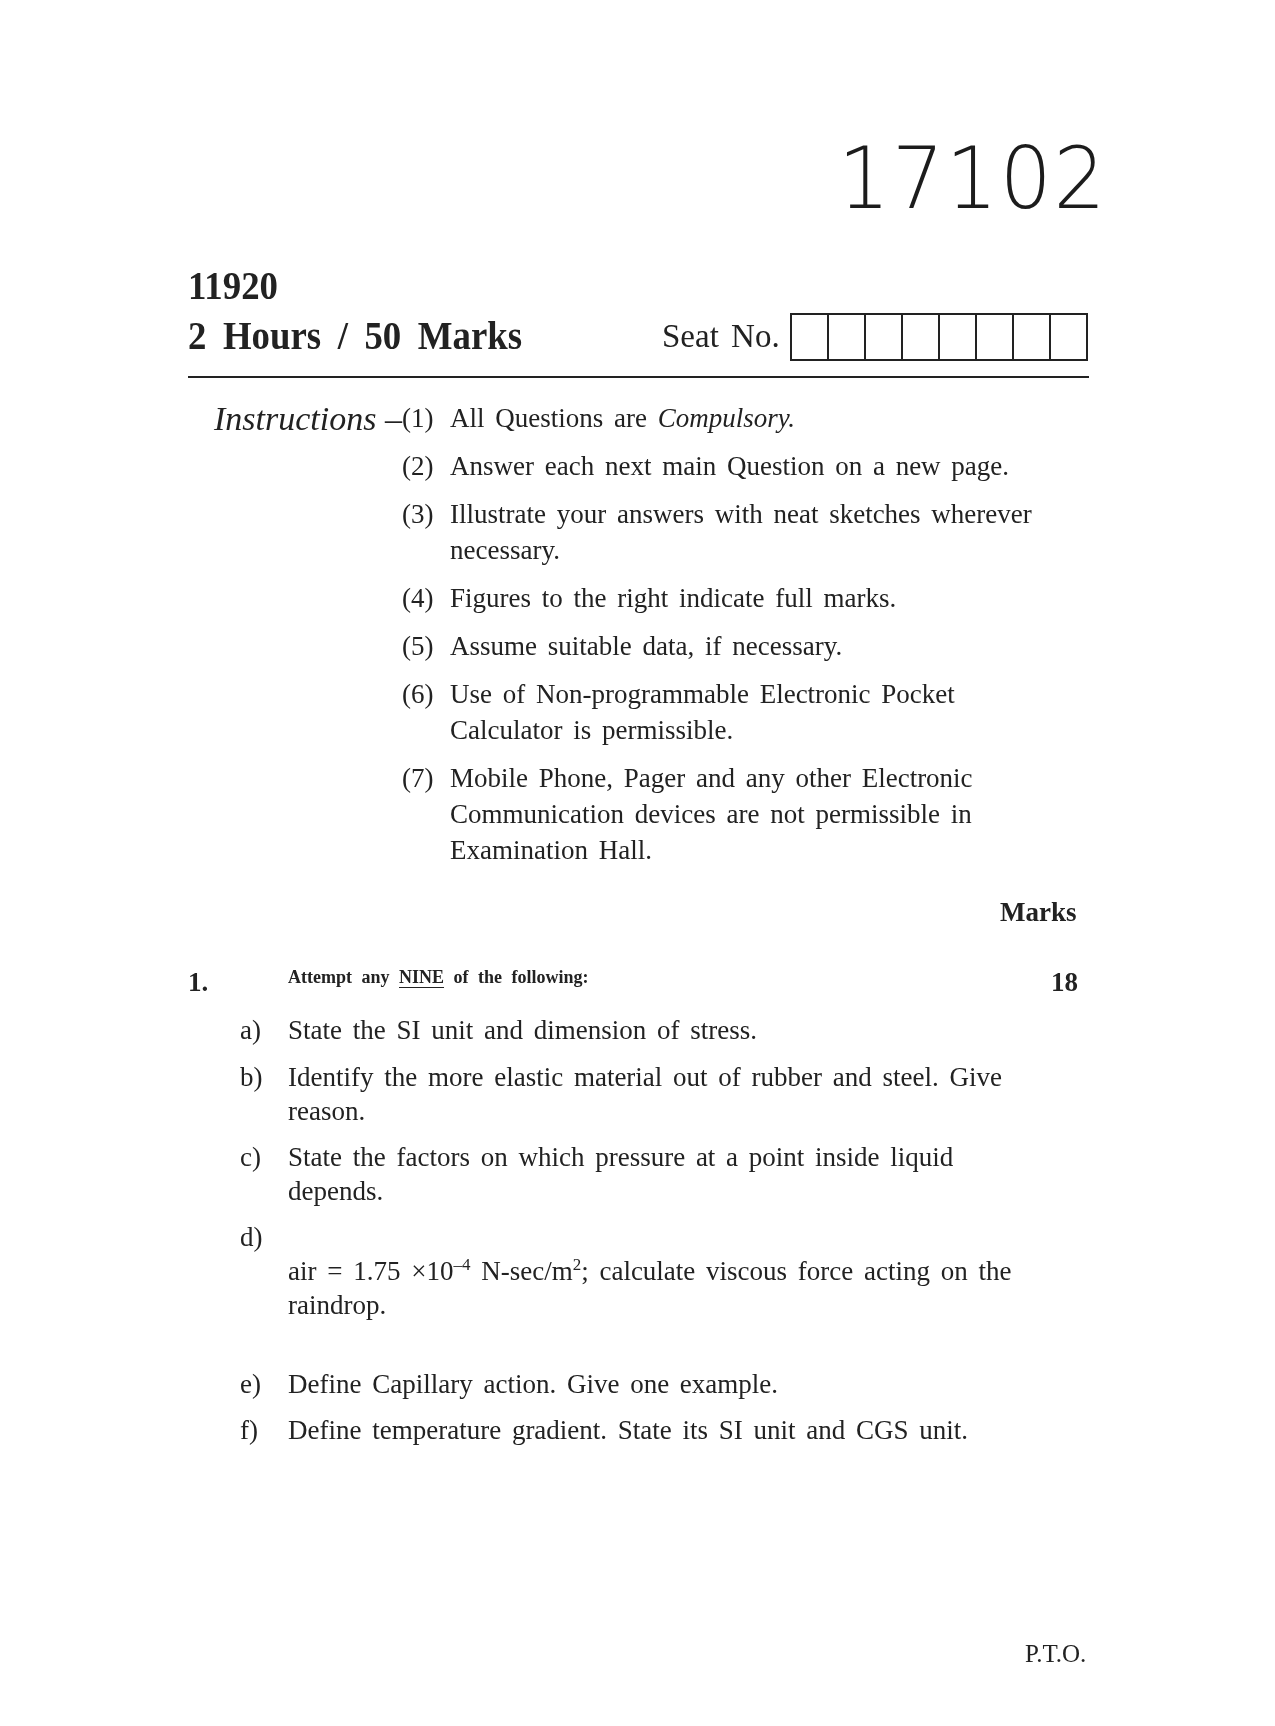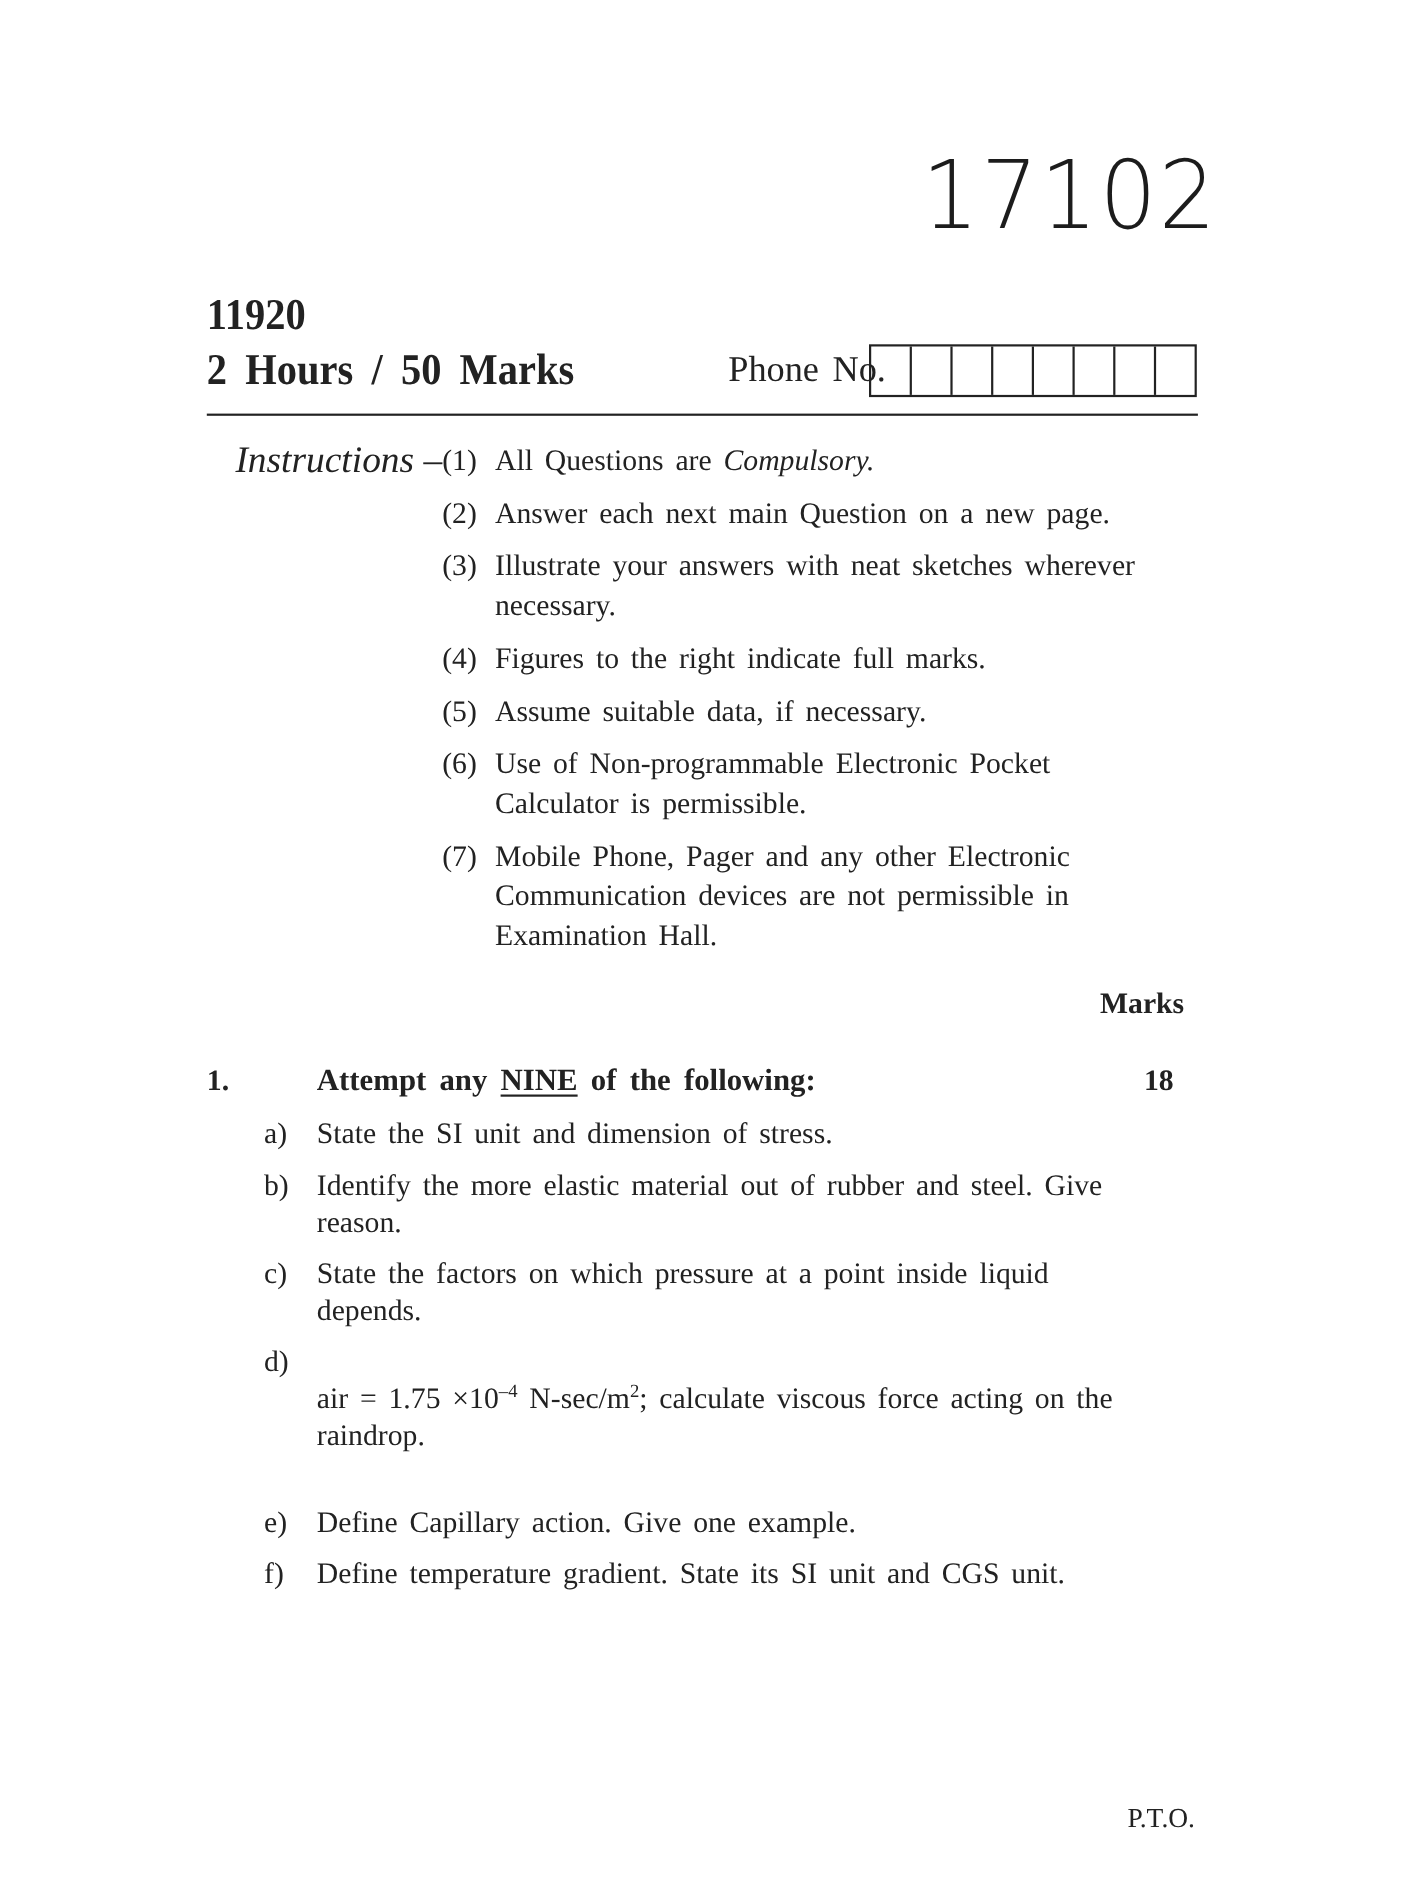--- a/index.html
+++ b/index.html
@@ -13,36 +13,36 @@
   .seatbox { left:790px; top:313px; width:298px; height:48px; border:2px solid #222; display:flex; box-sizing:border-box; }
   .seatbox .cell { flex:1; border-right:2px solid #222; }
   .seatbox .cell:last-child { border-right:none; }
   .rule { left:188px; top:376px; width:901px; height:2px; background:#222; }
   .instr-lbl { left:214px; top:400px; font-size:34px; font-style:italic; }
   .instr { left:402px; width:680px; font-size:27px; line-height:36px; word-spacing:4px; }
   .instr .num { position:absolute; left:0; top:0; }
   .instr .txt { display:block; margin-left:48px; }
   .marks-hdr { left:1000px; top:897px; width:89px; text-align:left; font-size:27px; font-weight:bold; }
   .q1-num { left:188px; top:967px; font-size:27px; font-weight:bold; }
-  .q1-title { left:288px; top:967px; font-size:28px; font-weight:bold; word-spacing:5px; }
+  .q1-title { left:288px; top:967px; font-size:18px; font-weight:bold; word-spacing:5px; }
   .q1-title u { text-decoration:underline; text-underline-offset:4px; }
-  .q1-marks { left:1040px; top:967px; width:49px; text-align:left; font-size:27px; font-weight:bold; }
+  .q1-marks { left:1040px; top:967px; width:49px; text-align:center; font-size:27px; font-weight:bold; }
   .sub { left:240px; width:820px; font-size:27px; line-height:34px; word-spacing:4px; }
   .sub .lbl { position:absolute; left:0; top:0; }
   .sub .txt { display:block; margin-left:48px; }
   sup { font-size:17px; line-height:0; }
   .pto { left:1025px; top:1616px; font-size:25px;margin-top:24px; }
 </style>
 </head>
 <body>
 
 <div class="abs code">17102</div>
 <div class="abs qcode">11920</div>
 <div class="abs duration">2 Hours / 50 Marks</div>
-<div class="abs seatlbl">Phone No.</div>
+<div class="abs seatlbl">Seat No.</div>
 <div class="abs seatbox">
   <div class="cell"></div>
   <div class="cell"></div>
   <div class="cell"></div>
   <div class="cell"></div>
   <div class="cell"></div>
   <div class="cell"></div>
   <div class="cell"></div>
   <div class="cell"></div>
 </div>

